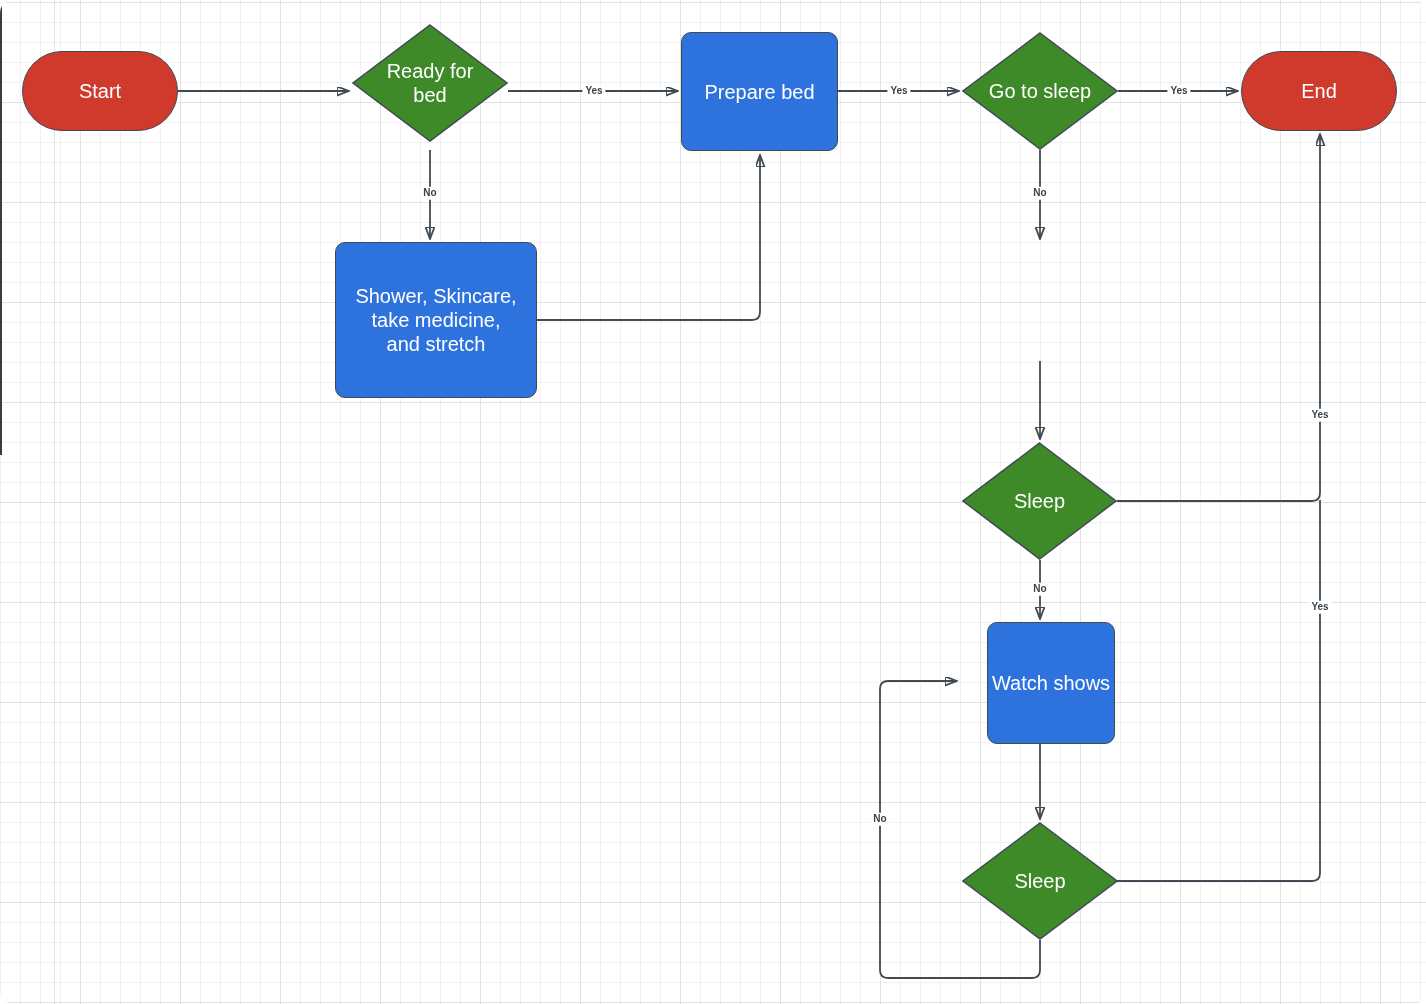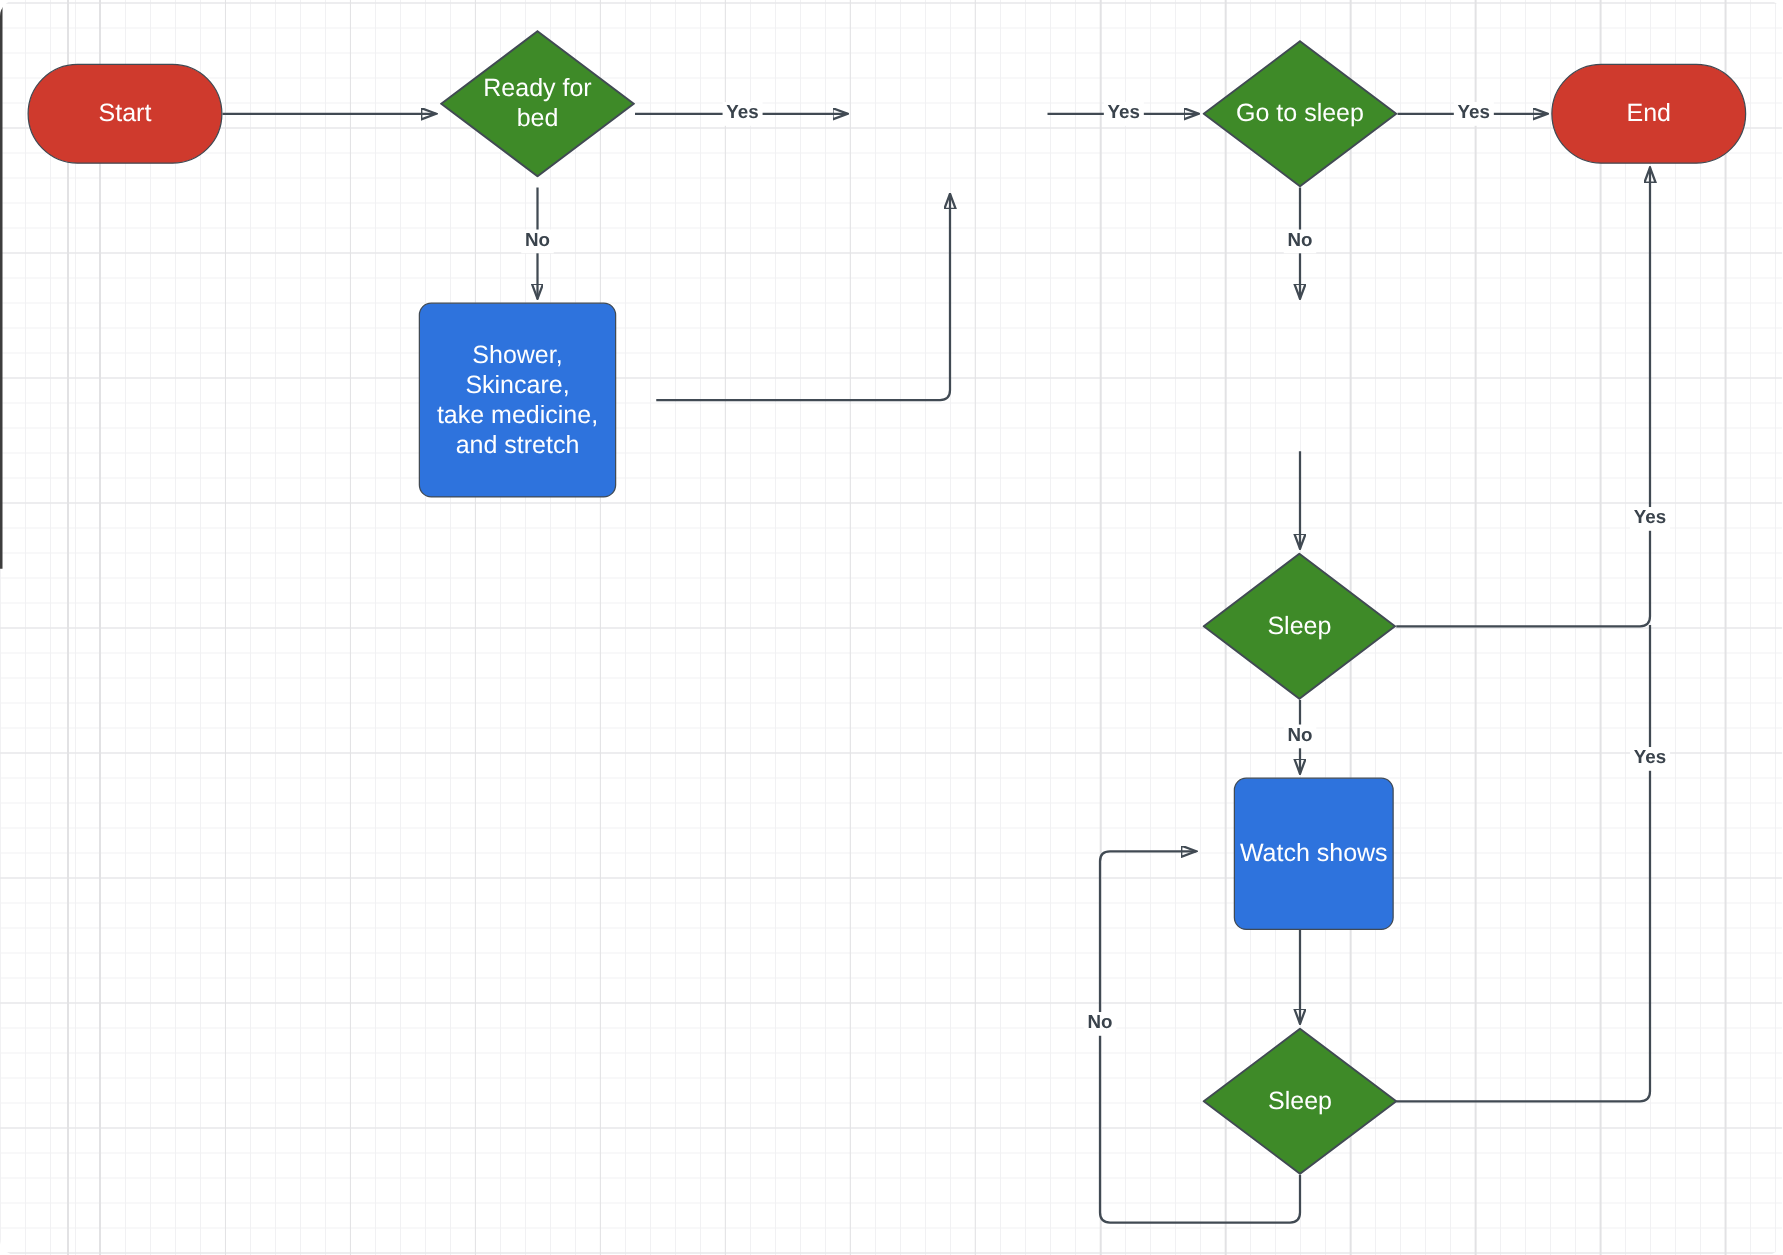--- a/index.html
+++ b/index.html
@@ -40,21 +40,21 @@
     border:1.5px solid #414a53;
     border-radius:10px;
   }
   .decision{background:transparent;border:none;}
   .decision svg{position:absolute;left:0;top:0;width:100%;height:100%;}
   .decision .dlabel{position:relative;z-index:1;}
   .edge-label{
     position:absolute;z-index:3;
     transform:translate(-50%,-50%);
     background:#ffffff;
-    color:#3a434c;font-size:15px;font-weight:bold;
+    color:#3a434c;font-size:10px;font-weight:bold;
     padding:0 3px;line-height:1.25;
   }
 </style>
 </head>
 <body>
 
 <div class="canvas">
 
   <div class="left-edge"></div>
 
@@ -84,33 +84,36 @@
   </div>
 
   <div class="node decision" style="left:352px;top:24px;width:156px;height:118px;">
     <svg viewBox="0 0 156 118">
       <polygon points="78,1 155,59 78,117 1,59" fill="#3e8a28" stroke="#414a53" stroke-width="1.5"></polygon>
     </svg>
     <span class="dlabel">Ready for
 bed</span>
   </div>
 
+  <div class="node process" style="left:681px;top:32px;width:157px;height:119px;">
+    <span>Prepare bed</span>
+  </div>
 
   <div class="node terminator" style="left:1241px;top:51px;width:156px;height:80px;">
     <span>End</span>
   </div>
 
   <div class="node decision" style="left:962px;top:32px;width:156px;height:118px;">
     <svg viewBox="0 0 156 118">
       <polygon points="78,1 155,59 78,117 1,59" fill="#3e8a28" stroke="#414a53" stroke-width="1.5"></polygon>
     </svg>
     <span class="dlabel">Go to sleep</span>
   </div>
 
-  <div class="node process" style="left:335px;top:242px;width:158px;height:156px;">
+  <div class="node process" style="left:335px;top:242px;width:202px;height:156px;">
     <span>Shower, Skincare,
 take medicine,
 and stretch</span>
   </div>
 
 
   <div class="node decision" style="left:962px;top:442px;width:155px;height:118px;">
     <svg viewBox="0 0 155 118">
       <polygon points="77.5,1 154,59 77.5,117 1,59" fill="#3e8a28" stroke="#414a53" stroke-width="1.5"></polygon>
     </svg>

